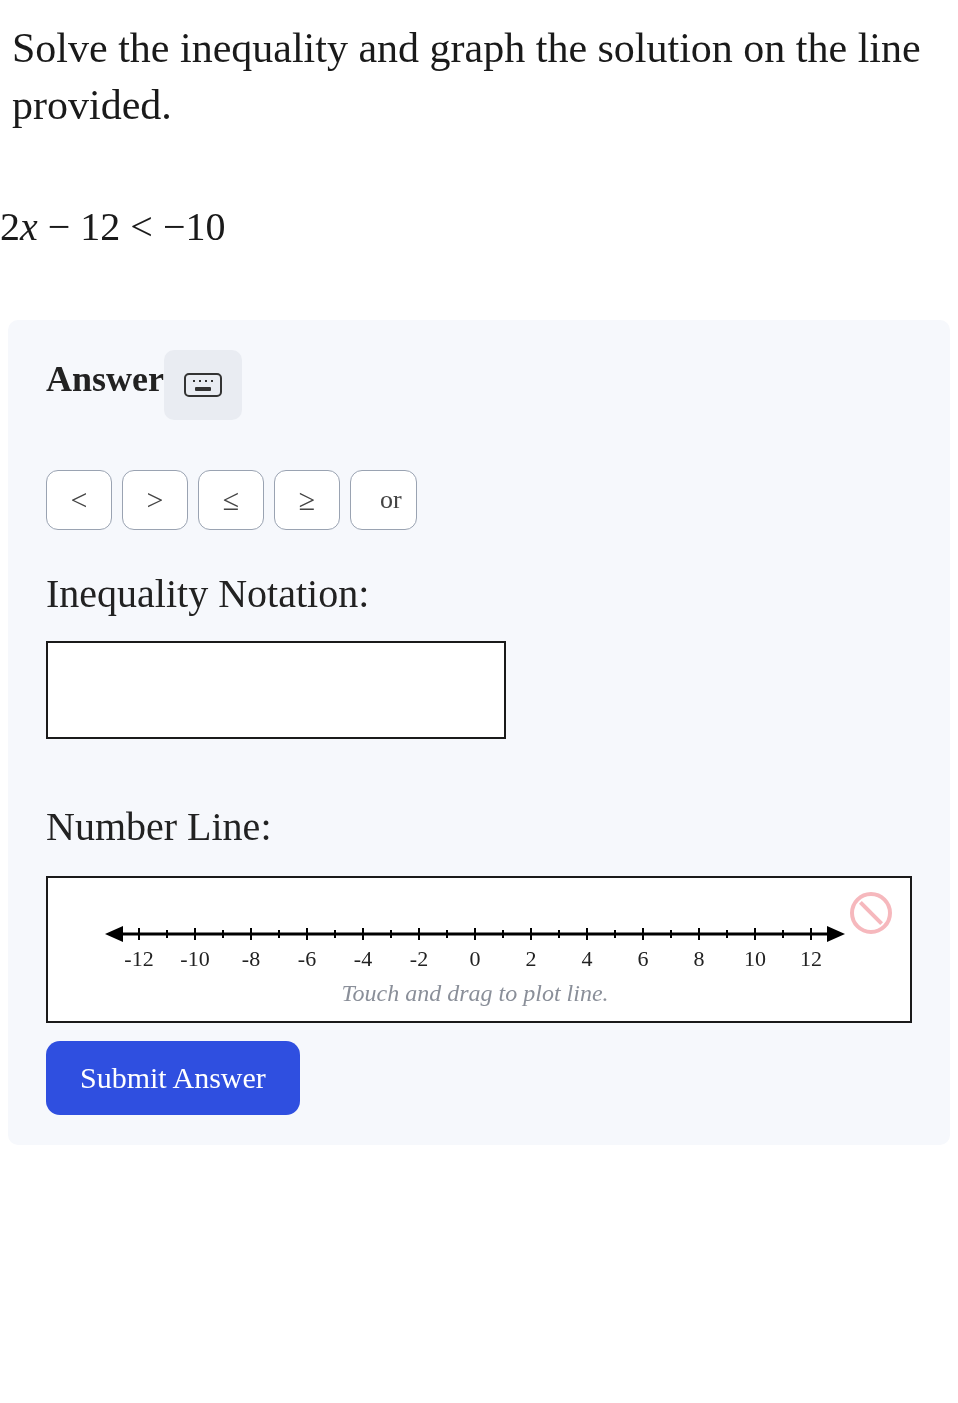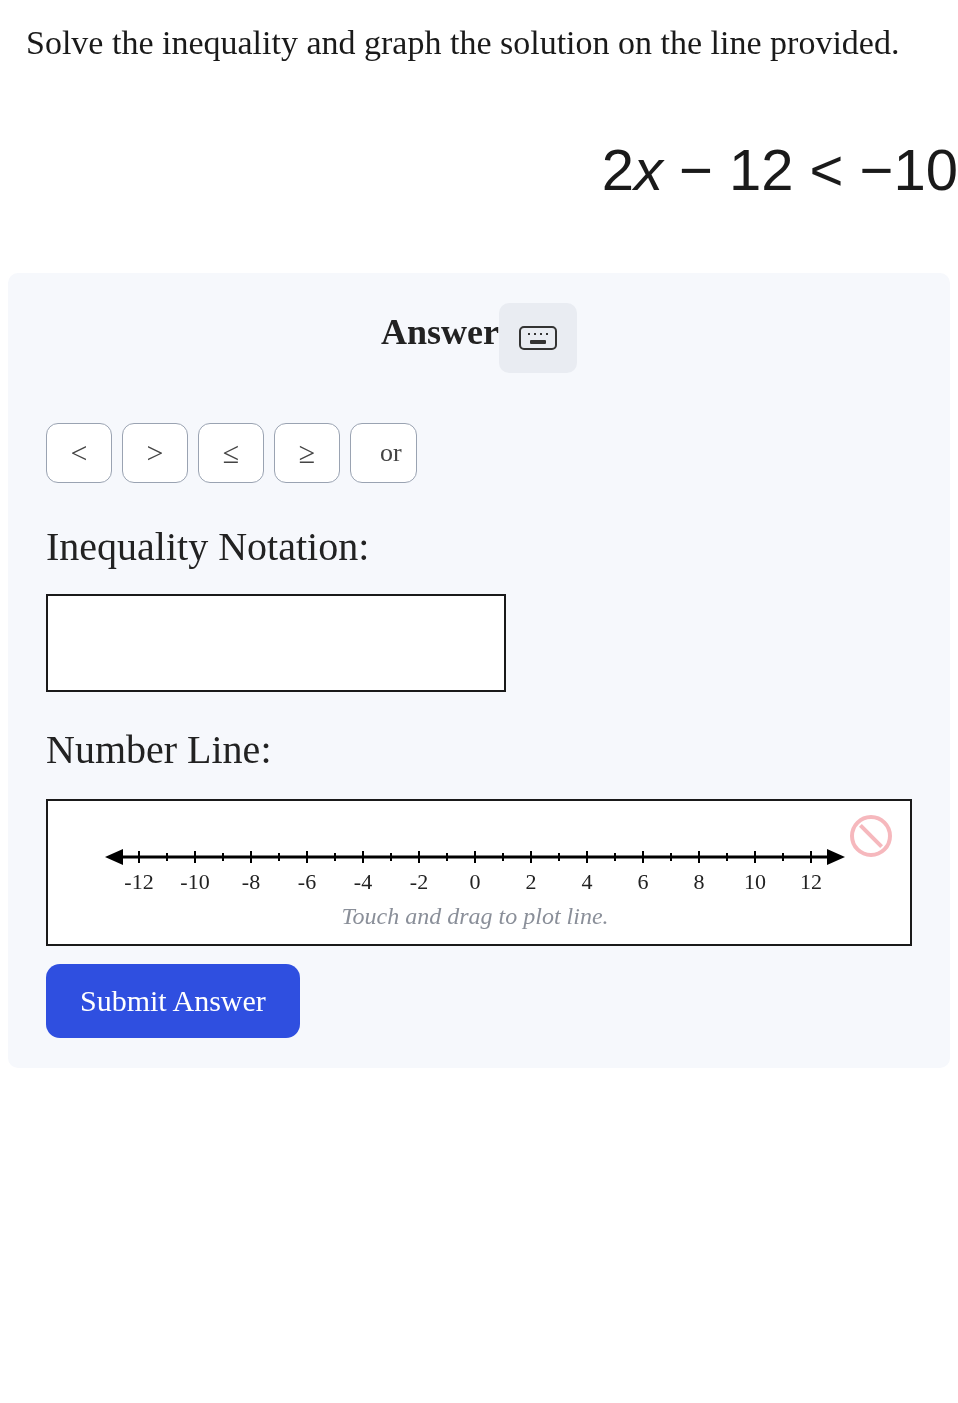--- a/index.html
+++ b/index.html
@@ -5,42 +5,42 @@
   * { box-sizing: border-box; }
   body {
     margin: 0;
     padding: 0;
     font-family: Georgia, 'Times New Roman', serif;
     background: #ffffff;
     color: #1a1a1a;
     width: 958px;
   }
   .problem-text {
-    font-size: 34px;
+    font-size: 42px;
     line-height: 1.35;
-    padding: 20px 18px 10px 26px;
+    padding: 20px 18px 10px 12px;
     color: #1a1a1a;
   }
   .equation {
-    font-size: 58px;
-    text-align: right;
+    font-size: 40px;
+    text-align: left;
     padding: 60px 0 70px 0;
-    font-family: Liberation Sans, sans-serif;
+    font-family: Liberation Serif, serif;
   }
   .equation .var { font-style: italic; }
   .answer-panel {
     background: #f6f8fc;
     border-radius: 10px;
     margin: 0 8px;
     padding: 38px 38px 30px 38px;
     position: relative;
   }
   .answer-header {
     display: flex;
-    justify-content: center;
+    justify-content: flex-start;
     align-items: flex-start;
   }
   .answer-title {
     font-size: 36px;
     font-weight: bold;
     color: #222;
   }
   .keyboard-btn {
     background: #e9ecf2;
     border-radius: 10px;
@@ -192,21 +192,21 @@
     <div class="sym-btn">&gt;</div>
     <div class="sym-btn">≤</div>
     <div class="sym-btn">≥</div>
     <div class="sym-btn or-btn">or</div>
   </div>
 
   <div class="section-label">Inequality Notation:</div>
 
   <input type="text" class="ineq-input" value="" style="">
 
-  <div class="section-label" style="margin-top:34px">Number Line:</div>
+  <div class="section-label" style="margin-top:64px">Number Line:</div>
 
   <div class="number-line-wrap">
     <div class="clear-circle"></div>
     <svg class="nl-svg" viewBox="0 0 760 80">
       <line x1="20" y1="38" x2="740" y2="38" stroke="#000" stroke-width="3"></line>
       <polygon points="10,38 28,30 28,46" fill="#000"></polygon>
       <polygon points="750,38 732,30 732,46" fill="#000"></polygon>
       <g>
 
         <g stroke="#000" stroke-width="2">

